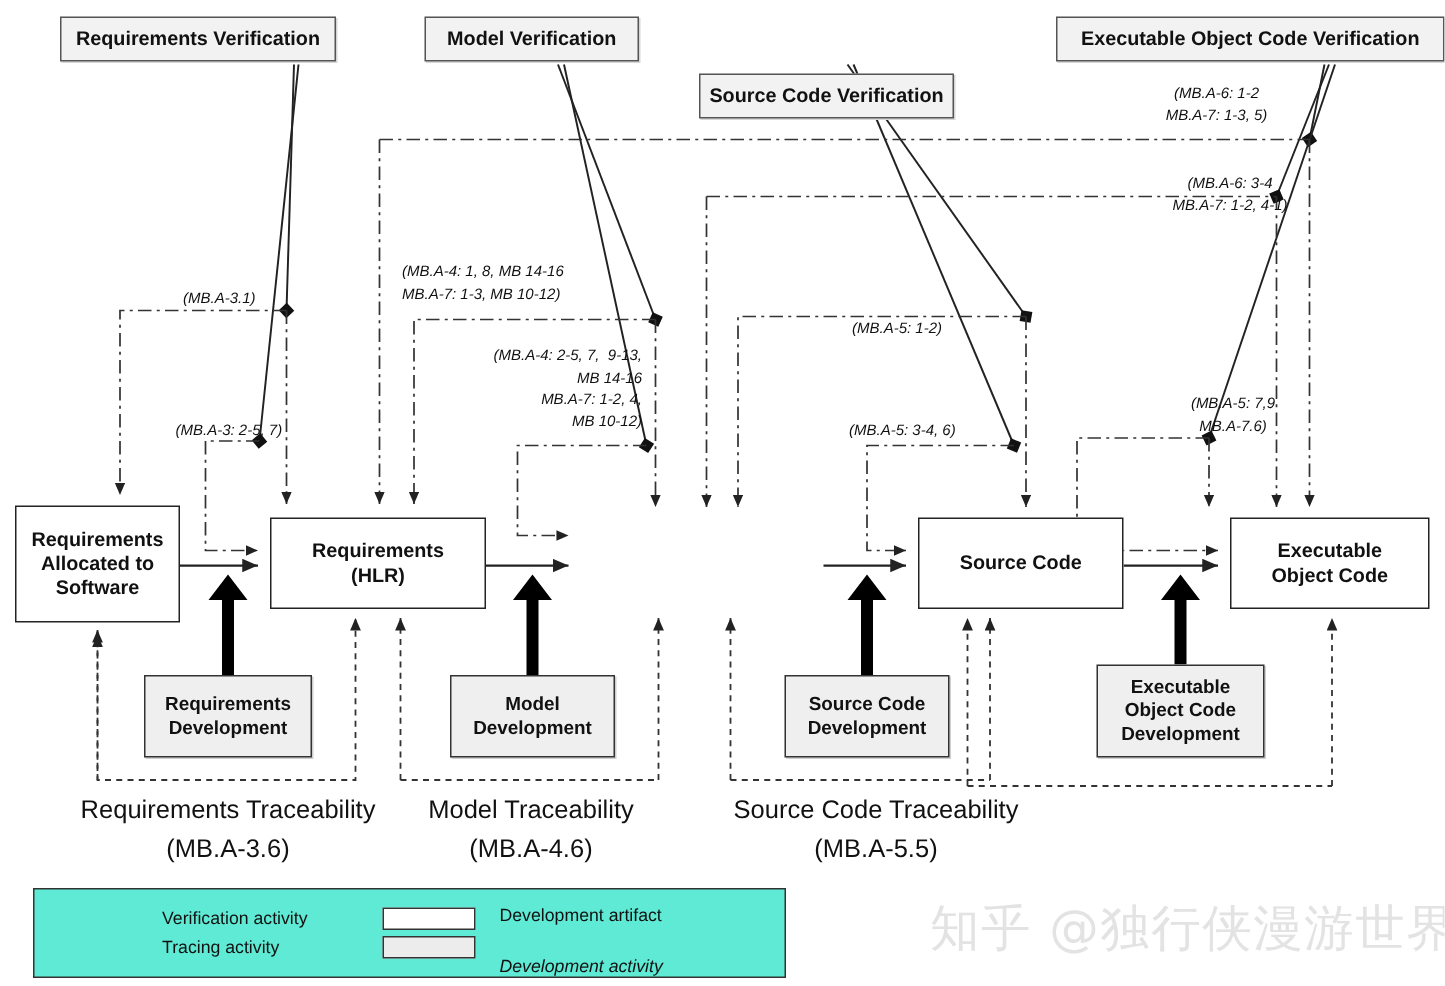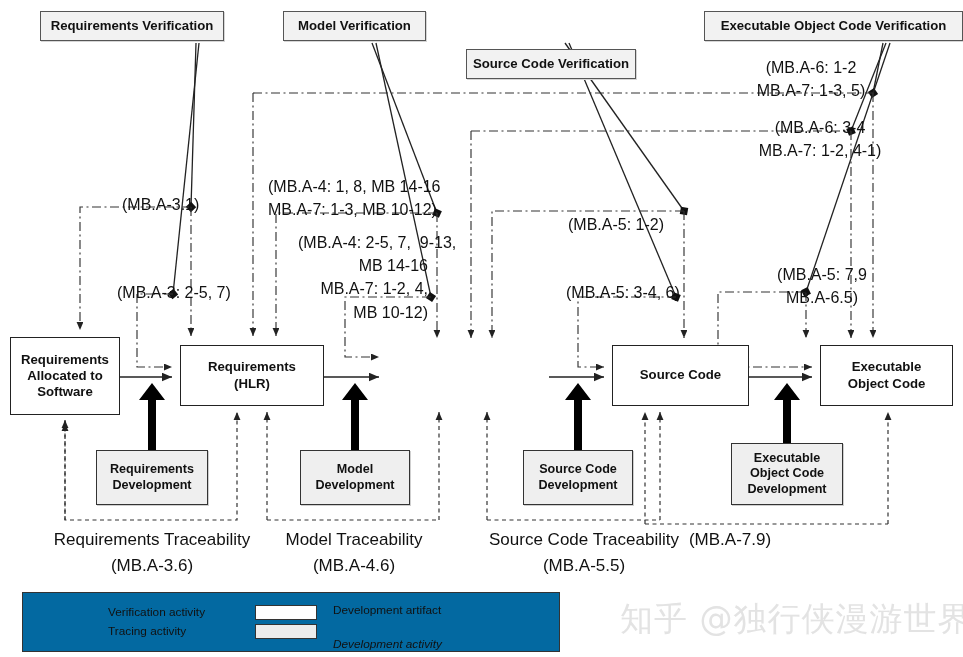--- a/index.html
+++ b/index.html
@@ -10,28 +10,28 @@
 
   .box{position:absolute;box-sizing:border-box;border:1.5px solid #2b2b2b;
        display:flex;align-items:center;justify-content:center;text-align:center;
        background:#ffffff;line-height:1.22;}
   .vbox{background:#f2f2f2;border:1.5px solid #555;font-weight:bold;font-size:13.2px;color:#111;
         box-shadow:1px 1px 0 #d6d6d6;}
   .abox{background:#ffffff;border:1.6px solid #222;font-weight:bold;font-size:13.2px;color:#111;}
   .dbox{background:#efefef;border:1.6px solid #333;font-weight:bold;font-size:12.6px;color:#111;
         box-shadow:1px 1px 0 #cfcfcf;}
 
-  .ann{position:absolute;font-size:16px;color:#111;line-height:1.45;white-space:pre;}
+  .ann{position:absolute;font-size:10px;color:#111;line-height:1.45;white-space:pre;font-style:italic;}
   .ann.r{text-align:right;}
   .ann.c{text-align:center;}
 
   .trlabel{position:absolute;font-size:17px;color:#111;text-align:center;line-height:1.5;width:220px;}
 
   #legend{position:absolute;left:22px;top:592px;width:500px;height:58px;
-          border:1.4px solid #333;background:#0369a1;padding-left:36px;}
+          border:1.4px solid #333;background:#5eead4;}
   .lgrow{position:absolute;font-size:11.8px;color:#111;}
   .swatch{position:absolute;width:60px;height:13px;border:1.3px solid #333;}
   .sw-artifact{background:#ffffff;}
   .sw-activity{background:#ececec;}
 
   #watermark{position:absolute;left:620px;top:597px;font-size:33px;color:#e3e3e3;
              font-family:"DejaVu Sans",sans-serif;white-space:nowrap;letter-spacing:1px;}
 </style>
 </head>
 <body>
@@ -196,40 +196,39 @@
   <div class="ann" style="left:117px;top:281px;">(MB.A-3: 2-5, 7)</div>
   <div class="ann" style="left:268px;top:175px;">(MB.A-4: 1, 8, MB 14-16
 MB.A-7: 1-3, MB 10-12)</div>
   <div class="ann r" style="left:298px;top:231px;width:130px;">(MB.A-4: 2-5, 7,  9-13,
 MB 14-16
 MB.A-7: 1-2, 4,
 MB 10-12)</div>
   <div class="ann" style="left:568px;top:193px;margin-top:20px;">(MB.A-5: 1-2)</div>
   <div class="ann" style="left:566px;top:281px;">(MB.A-5: 3-4, 6)</div>
   <div class="ann c" style="left:770px;top:263px;width:104px;">(MB.A-5: 7,9
-MB.A-6.5)</div>
+MB.A-7.6)</div>
   <div class="ann c" style="left:746px;top:56px;width:130px;">(MB.A-6: 1-2
 MB.A-7: 1-3, 5)</div>
   <div class="ann c" style="left:750px;top:116px;width:140px;">(MB.A-6: 3-4
 MB.A-7: 1-2, 4-1)</div>
 
   <div class="trlabel" style="left:42px;top:527px;">
     <div>Requirements Traceability</div>
     <div>(MB.A-3.6)</div>
   </div>
   <div class="trlabel" style="left:244px;top:527px;">
     <div>Model Traceability</div>
     <div>(MB.A-4.6)</div>
   </div>
   <div class="trlabel" style="left:474px;top:527px;">
     <div>Source Code Traceability</div>
     <div>(MB.A-5.5)</div>
   </div>
   <div class="trlabel" style="left:620px;top:527px;">
-    <div>(MB.A-7.9)</div>
   </div>
 
   <div id="legend">
     <div class="lgrow" style="left:85px;top:12px;">Verification activity</div>
     <div class="lgrow" style="left:85px;top:31px;">Tracing activity</div>
     <div class="swatch sw-artifact" style="left:232px;top:12px;"></div>
     <div class="swatch sw-activity" style="left:232px;top:31px;"></div>
     <div class="lgrow" style="left:310px;top:10px;">Development  artifact</div>
     <div class="lgrow" style="left:310px;top:44px;font-style:italic;">Development  activity</div>
   </div>

